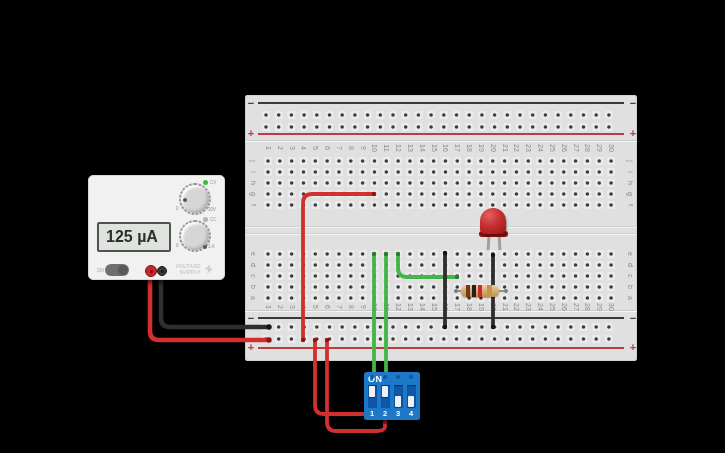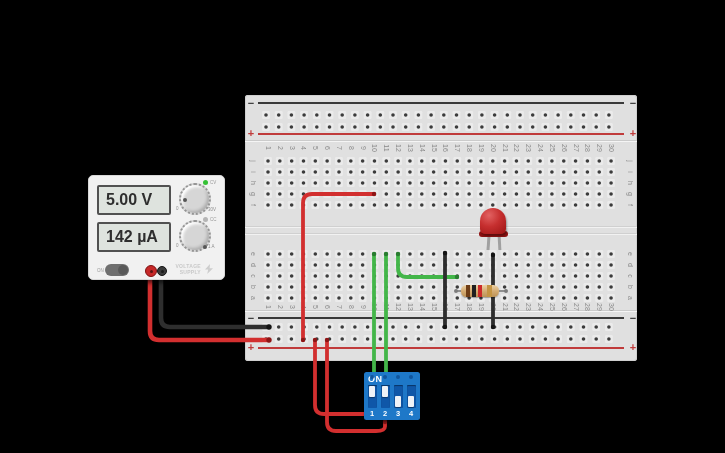--- a/index.html
+++ b/index.html
@@ -1047,24 +1047,22 @@
       <circle cx="457" cy="277" r="2.2039999999999997" fill="#2a7c31"></circle>
       <path d="M 445 253 L 445 327" stroke="#2e2e2e" stroke-width="3.8" fill="none" stroke-linecap="round" stroke-linejoin="round"></path>
       <circle cx="445" cy="253" r="2.2039999999999997" fill="#141414"></circle>
       <circle cx="445" cy="327" r="2.2039999999999997" fill="#141414"></circle>
       <path d="M 493 255 L 493 327" stroke="#2e2e2e" stroke-width="3.8" fill="none" stroke-linecap="round" stroke-linejoin="round"></path>
       <circle cx="493" cy="255" r="2.2039999999999997" fill="#141414"></circle>
       <circle cx="493" cy="327" r="2.2039999999999997" fill="#141414"></circle>
     </svg>
 
   <div class="psu">
-    <div class="disp d1">
-      <span>5.00 V</span></div>
     <div class="disp d2">
-      <span>142 µA</span></div>
+      <span>125 µA</span></div>
     <div class="knob k1">
         <i class="kdot"></i>
       </div>
     <div class="knob k2">
         <i class="kdot"></i>
       </div>
     <i class="pled lcv" id="cvled" style="background: rgb(53, 193, 53);"></i>
     <span class="plab cvl">CV</span>
     <i class="pled lcc" id="ccled" style="background: rgb(181, 181, 181);"></i>
     <span class="plab ccl">CC</span>

